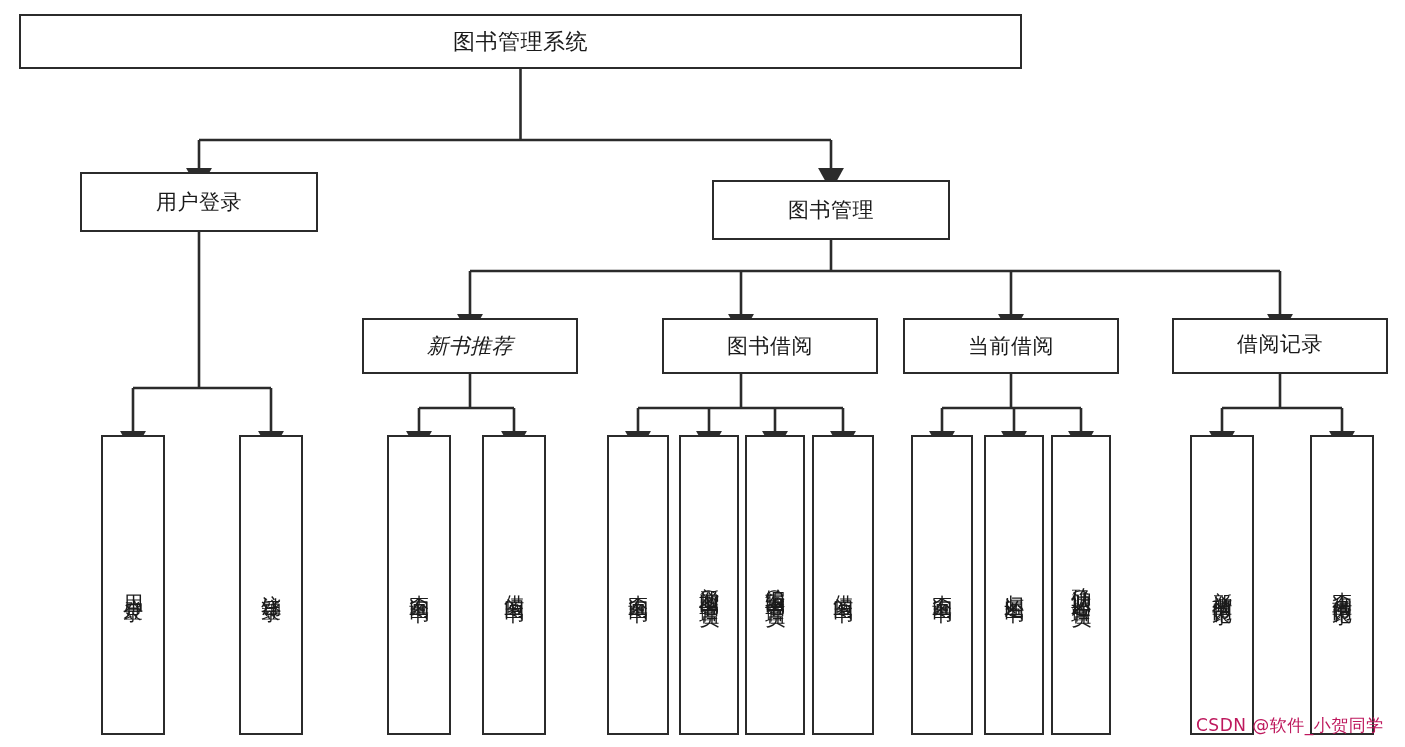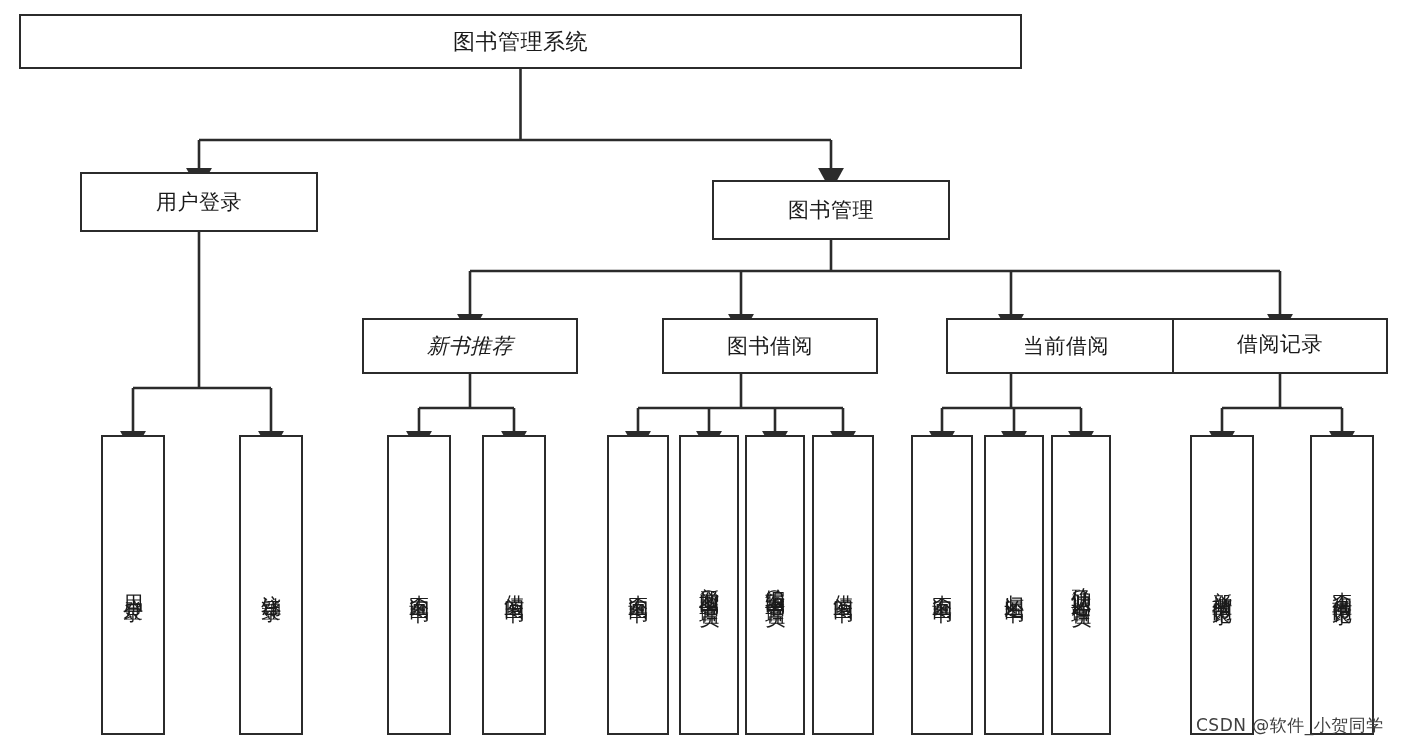--- a/index.html
+++ b/index.html
@@ -44,21 +44,21 @@
   }
   .node-box.vertical .node-label {
     writing-mode: vertical-rl;
     text-orientation: upright;
     letter-spacing: 3px;
     font-size: 20px;
   }
   .node-box.root .node-label { font-size: 22px; }
   .watermark {
     position: absolute;
-    color: #404040;
+    color: #be185d;
     font-size: 17px;
     white-space: nowrap;
     letter-spacing: 0.5px;
     pointer-events: none;
   }
 </style>
 </head>
 <body>
 
 <div id="canvas">
@@ -114,21 +114,21 @@
       </div>
       <div class="node-box" style="left: 712px; top: 180px; width: 238px; height: 60px;">
         <span class="node-label">图书管理</span>
       </div>
       <div class="node-box" style="left: 362px; top: 318px; width: 216px; height: 56px; font-style: italic;">
         <span class="node-label">新书推荐</span>
       </div>
       <div class="node-box" style="left: 633px; top: 318px; width: 216px; height: 56px; margin-left: 29px;">
         <span class="node-label">图书借阅</span>
       </div>
-      <div class="node-box" style="left: 946px; top: 318px; width: 240px; height: 56px;">
+      <div class="node-box" style="left: 903px; top: 318px; width: 216px; height: 56px;">
         <span class="node-label">当前借阅</span>
       </div>
       <div class="node-box" style="left: 1172px; top: 318px; width: 216px; height: 56px; font-family: Liberation Mono, monospace;">
         <span class="node-label">借阅记录</span>
       </div>
       <div class="node-box vertical" style="left: 101px; top: 435px; width: 64px; height: 300px;">
         <span class="node-label">用户登录</span>
       </div>
       <div class="node-box vertical" style="left: 239px; top: 435px; width: 64px; height: 300px;">
         <span class="node-label">注销登录</span>

